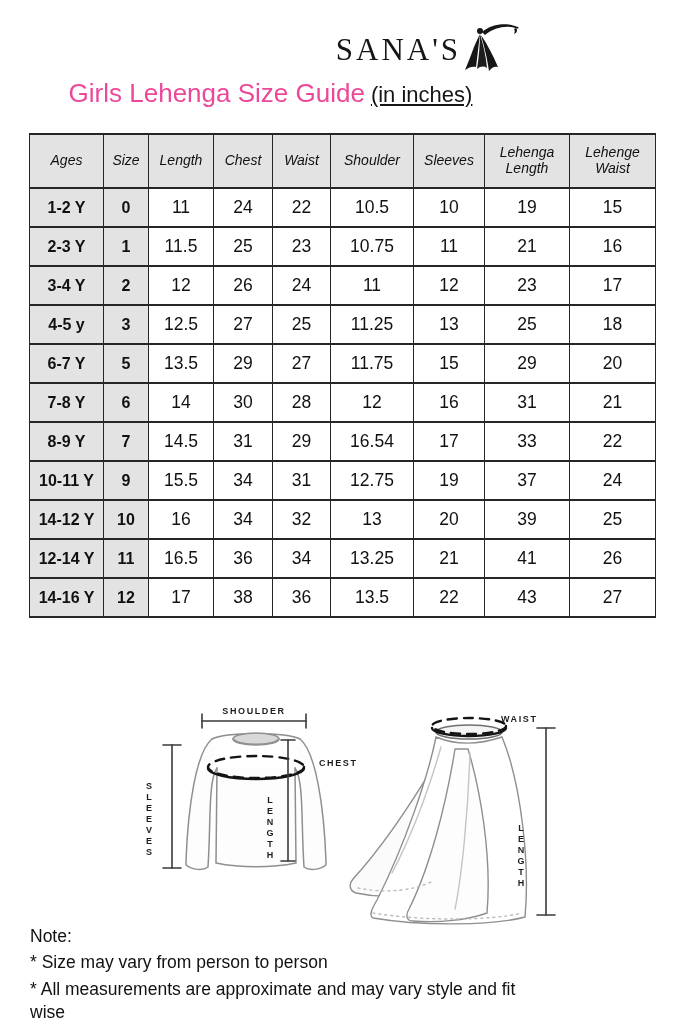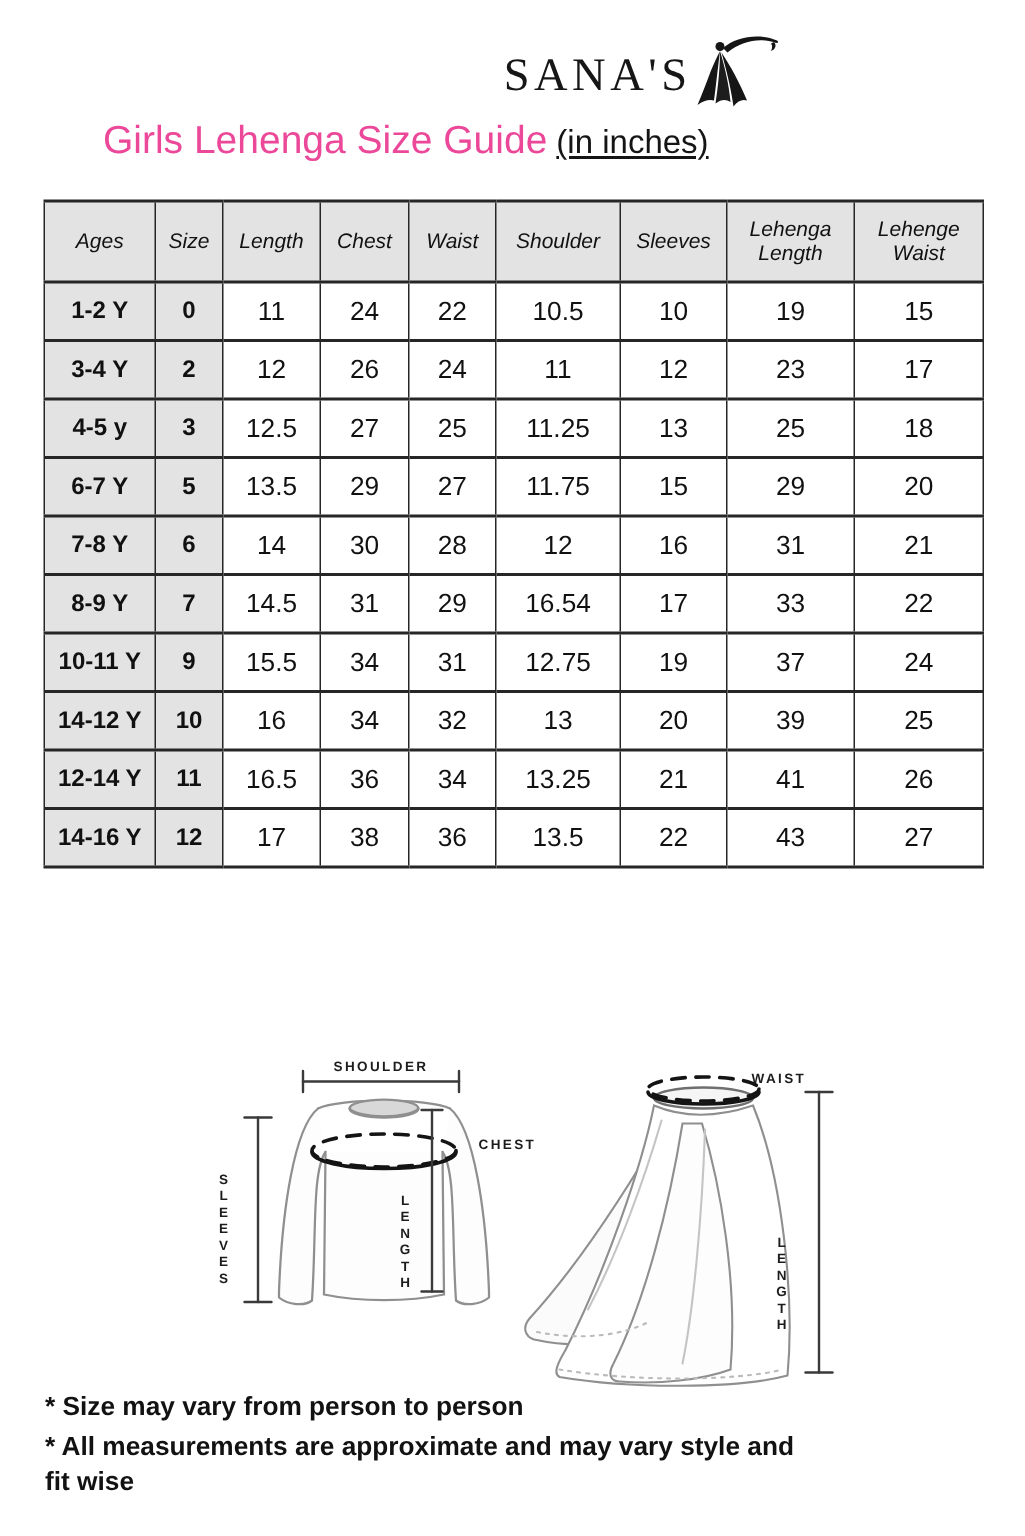--- a/index.html
+++ b/index.html
@@ -54,21 +54,21 @@
   .lbl-shoulder{left:206px;top:11px;width:96px;text-align:center;}
   .lbl-chest{left:319px;top:63px;}
   .lbl-sleeves{left:144px;top:86px;}
   .lbl-length-shirt{left:265px;top:100px;}
   .lbl-waist{left:501px;top:19px;}
   .lbl-length-skirt{left:516px;top:128px;}
 
   
   .note{position:absolute;left:30px;top:926px;font-size:17.5px;color:#121212;}
   .note-heading{margin:0 0 4px 0;}
-  .note-line{margin:0 0 3px 0;line-height:1.35;font-weight:bold;}
+  .note-line{margin:0 0 3px 0;line-height:1.35;}
 </style>
 </head>
 <body>
 
 <div class="page">
 
   <div class="logo">
     <span class="logo-text">SANA'S</span>
     <svg class="logo-icon" viewBox="0 0 58 56" aria-hidden="true">
       <circle cx="17" cy="9" r="3" fill="#161616"></circle>
@@ -115,20 +115,31 @@
           <td class="label">0</td>
           <td>11</td>
           <td>24</td>
           <td>22</td>
           <td>10.5</td>
           <td>10</td>
           <td>19</td>
           <td>15</td>
         </tr>
         <tr>
+          <td class="label">2-3 Y</td>
+          <td class="label">1</td>
+          <td>11.5</td>
+          <td>25</td>
+          <td>23</td>
+          <td>10.75</td>
+          <td>11</td>
+          <td>21</td>
+          <td>16</td>
+        </tr>
+        <tr>
           <td class="label">3-4 Y</td>
           <td class="label">2</td>
           <td>12</td>
           <td>26</td>
           <td>24</td>
           <td>11</td>
           <td>12</td>
           <td>23</td>
           <td>17</td>
         </tr>
@@ -289,17 +300,18 @@
 
     <span class="diagram-label lbl-shoulder">SHOULDER</span>
     <span class="diagram-label lbl-chest">CHEST</span>
     <span class="diagram-label vertical lbl-sleeves">SLEEVES</span>
     <span class="diagram-label vertical lbl-length-shirt">LENGTH</span>
     <span class="diagram-label lbl-waist">WAIST</span>
     <span class="diagram-label vertical lbl-length-skirt">LENGTH</span>
   </div>
 
   <div class="note">
+    <p class="note-heading">Note:</p>
     <p class="note-line">* Size may vary from person to person</p>
     <p class="note-line">* All measurements are approximate and may vary style and fit wise</p>
   </div>
 
 </div>
 
 </body></html>

